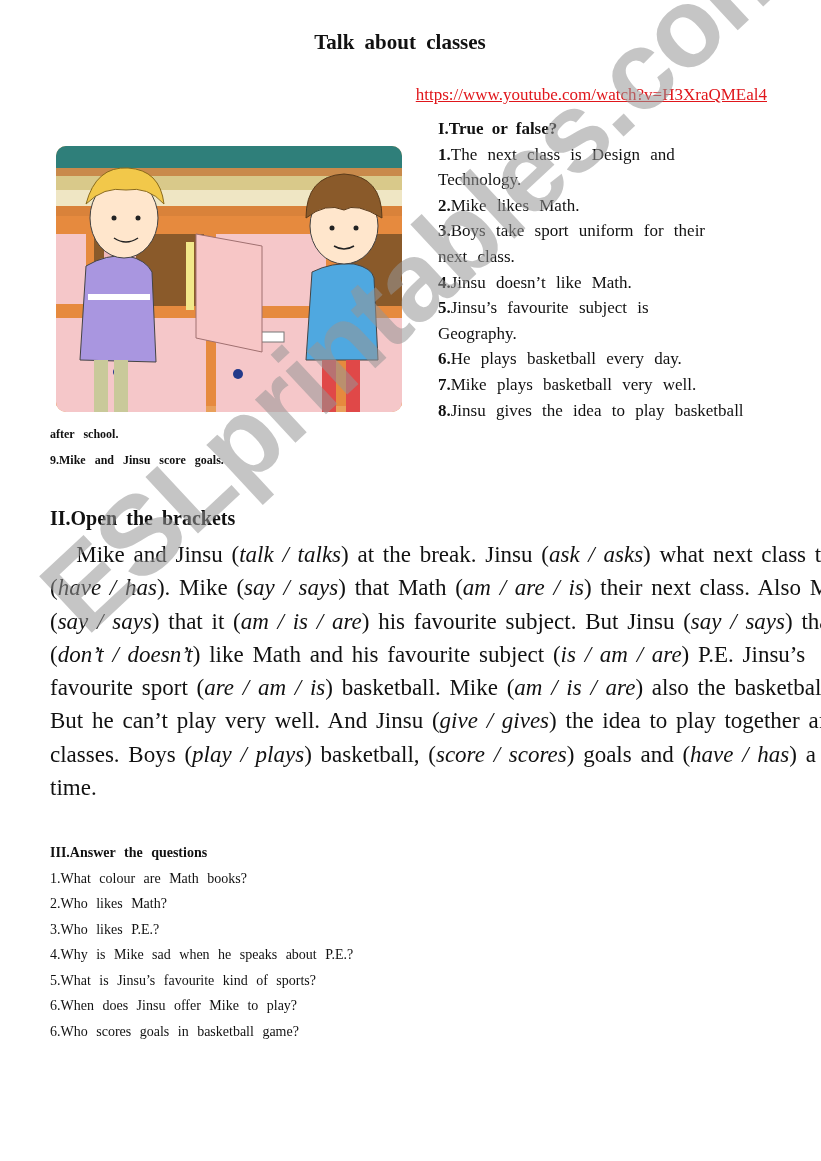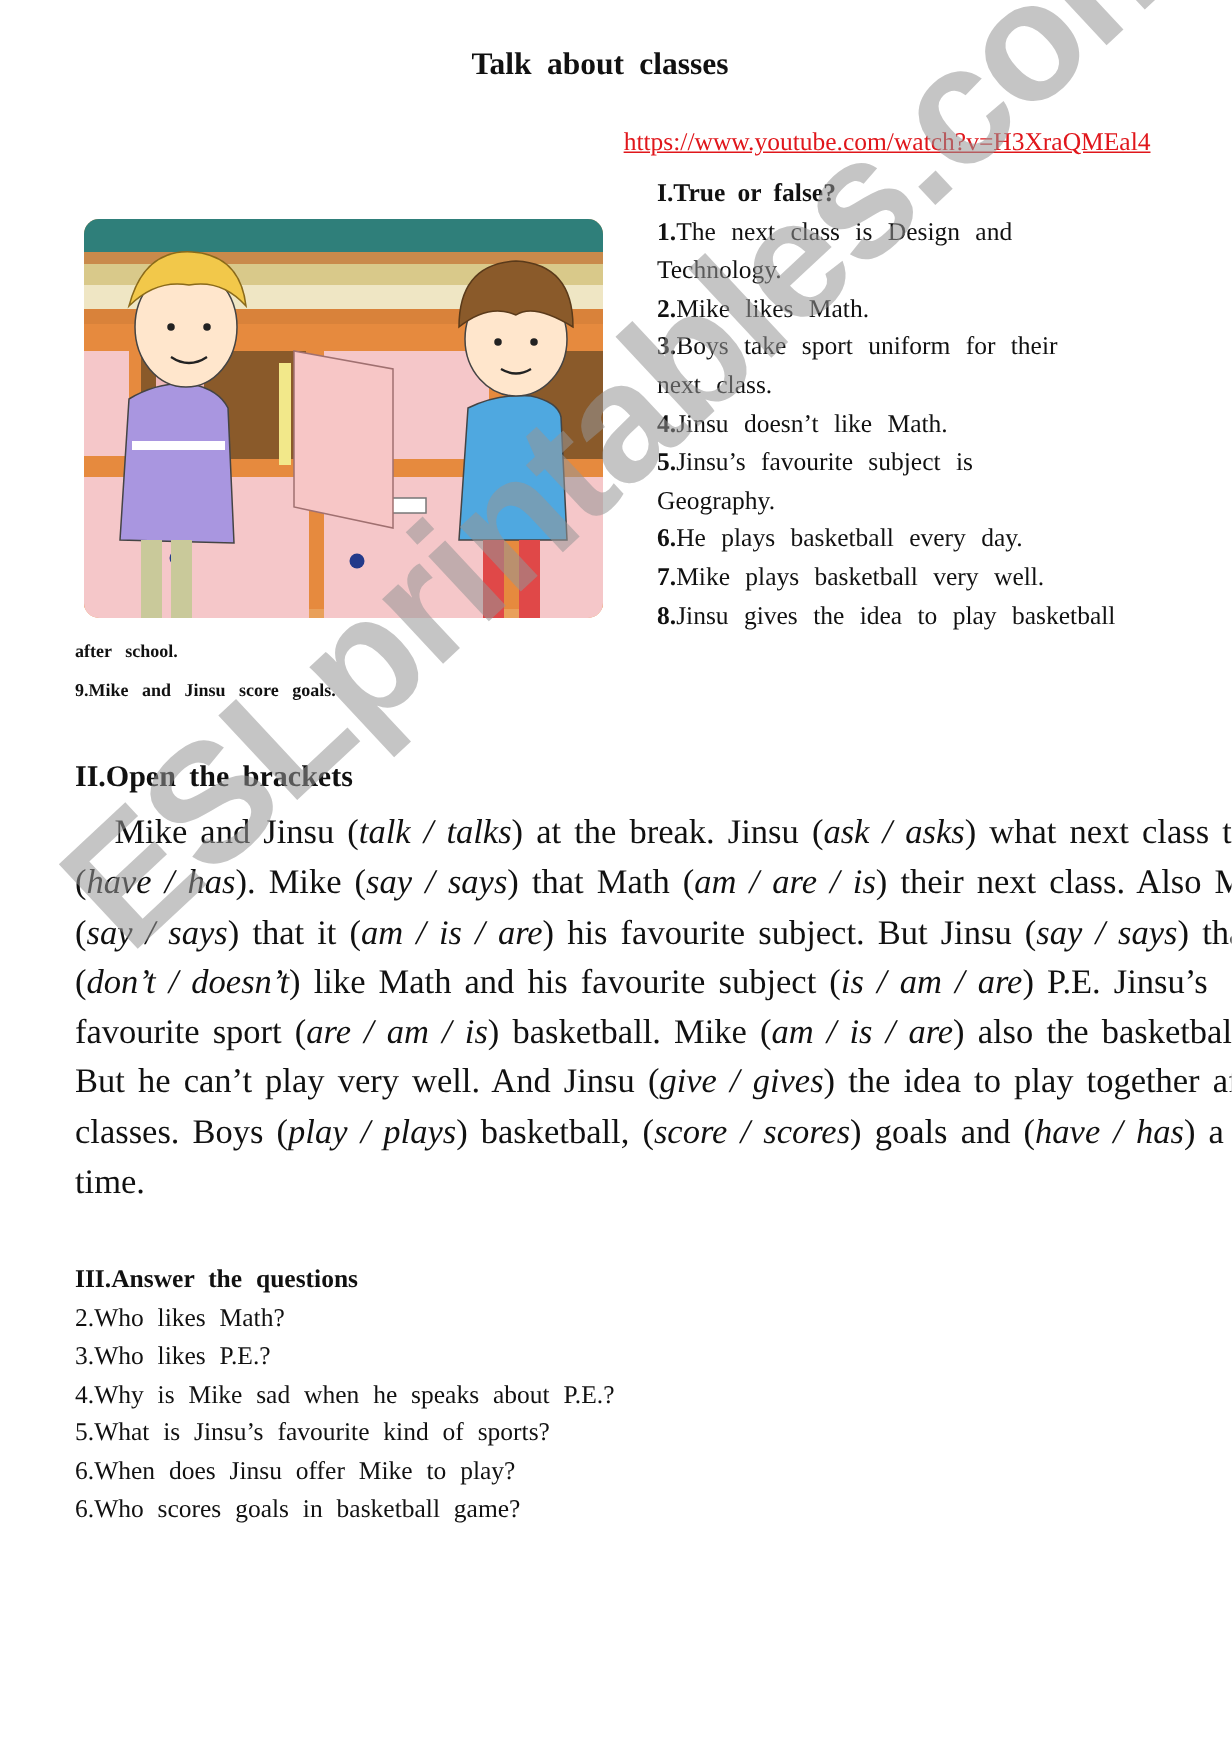--- a/index.html
+++ b/index.html
@@ -36,21 +36,21 @@
       position: absolute; left: 50px; top: 507px; font-weight: bold; font-size: 20px; word-spacing: 4px;
     }
     .para {
       position: absolute; left: 50px; top: 538px; width: 704px;
       font-size: 23px; line-height: 33.3px; text-align: justify; word-spacing: 3px;
     }
     .para .ln { display: block; white-space: nowrap; }
     .para i { font-style: italic; }
     .sec3 {
       position: absolute; left: 50px; top: 840px; width: 500px;
-      font-size: 17px; line-height: 25.5px; word-spacing: 5px;
+      font-size: 14px; line-height: 25.5px; word-spacing: 5px;
     }
     .sec3 .h { font-weight: bold; }
     .watermark {
       position: absolute; left: 60px; top: 545px;
       font-family: "Liberation Sans", "DejaVu Sans", sans-serif;
       font-weight: bold; font-size: 112px; color: rgba(150,150,150,0.55);
       transform: rotate(-43deg); transform-origin: left center;
       white-space: nowrap; pointer-events: none; letter-spacing: -2px;
     }
   </style>
@@ -133,20 +133,21 @@
     <span class="ln">(<i>say / says</i>) that  it (<i>am / is / are</i>) his favourite subject. But Jinsu (<i>say / says</i>) that he</span>
     <span class="ln">(<i>don’t / doesn’t</i>) like Math and  his favourite subject (<i>is / am / are</i>) P.E.  Jinsu’s</span>
     <span class="ln">favourite sport (<i>are / am / is</i>) basketball. Mike (<i>am / is / are</i>) also the basketball-lover.</span>
     <span class="ln">But he can’t play very well. And Jinsu (<i>give / gives</i>) the idea to play together  after</span>
     <span class="ln">classes. Boys (<i>play / plays</i>) basketball, (<i>score / scores</i>) goals and (<i>have / has</i>) a great</span>
     <span class="ln">time.</span>
   </div>
 
 <div class="sec3">
   <div class="h">III.Answer  the  questions</div>
+  <div>1.What colour are Math books?</div>
   <div>2.Who likes Math?</div>
   <div>3.Who likes P.E.?</div>
   <div>4.Why is Mike sad when he speaks about P.E.?</div>
   <div>5.What is Jinsu’s favourite kind of sports?</div>
   <div>6.When does Jinsu offer Mike to play?</div>
   <div>6.Who scores goals in basketball game?</div>
 </div>
 
 <div class="watermark">ESLprintables.com</div>
 

